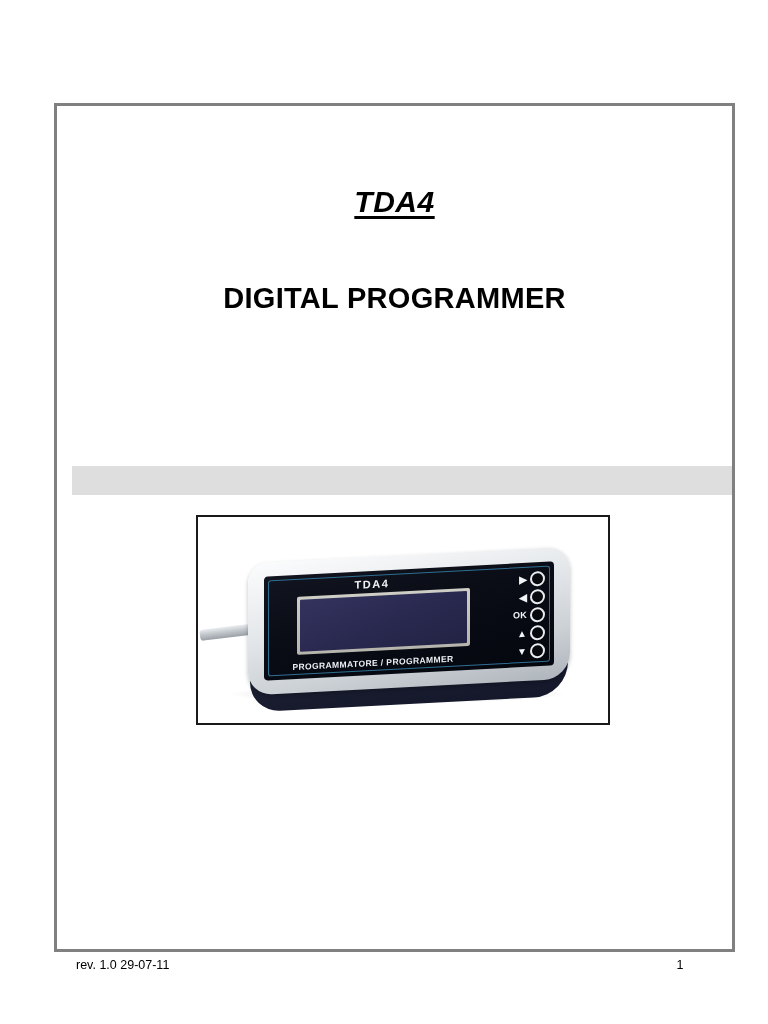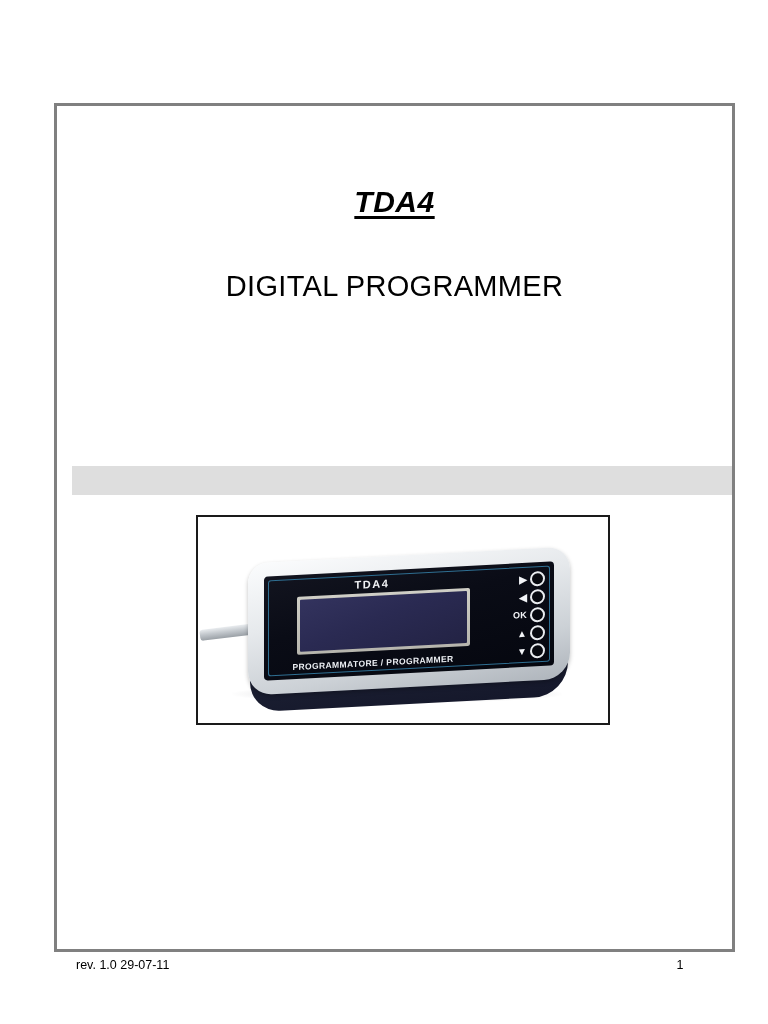--- a/index.html
+++ b/index.html
@@ -48,23 +48,23 @@
   }
   .title-sub1 {
     font-size: 29px;
     font-weight: bold;
     letter-spacing: 0.3px;
     margin: 0;
     padding-top: 52px;
   }
   .title-sub2 {
     font-size: 29px;
-    font-weight: normal;
+    font-weight: bold;
     letter-spacing: 0.3px;
-    margin: 0;
+    margin: 12px;
     padding-top: 50px;
   }
 
   
   .grey-band {
     position: absolute;
     left: 72px;
     top: 466px;
     width: 660px;
     height: 29px;

